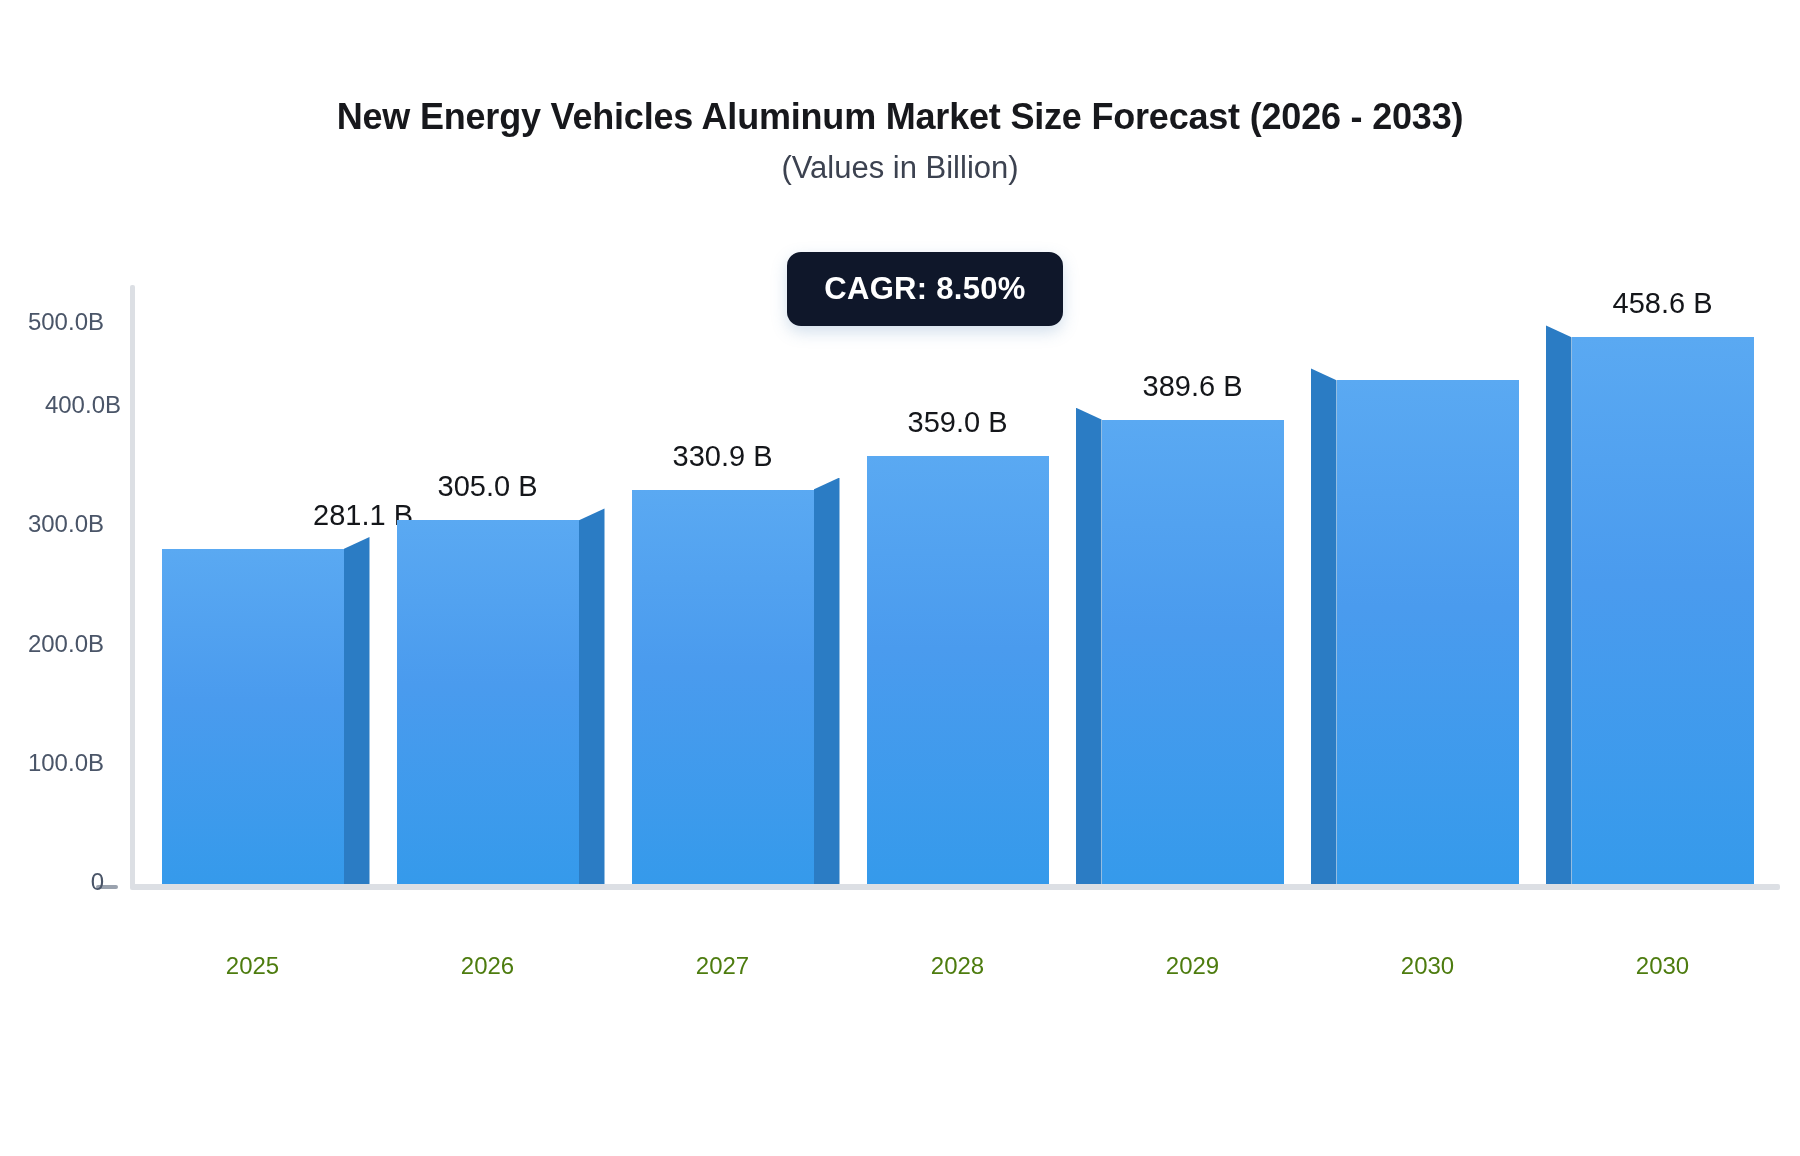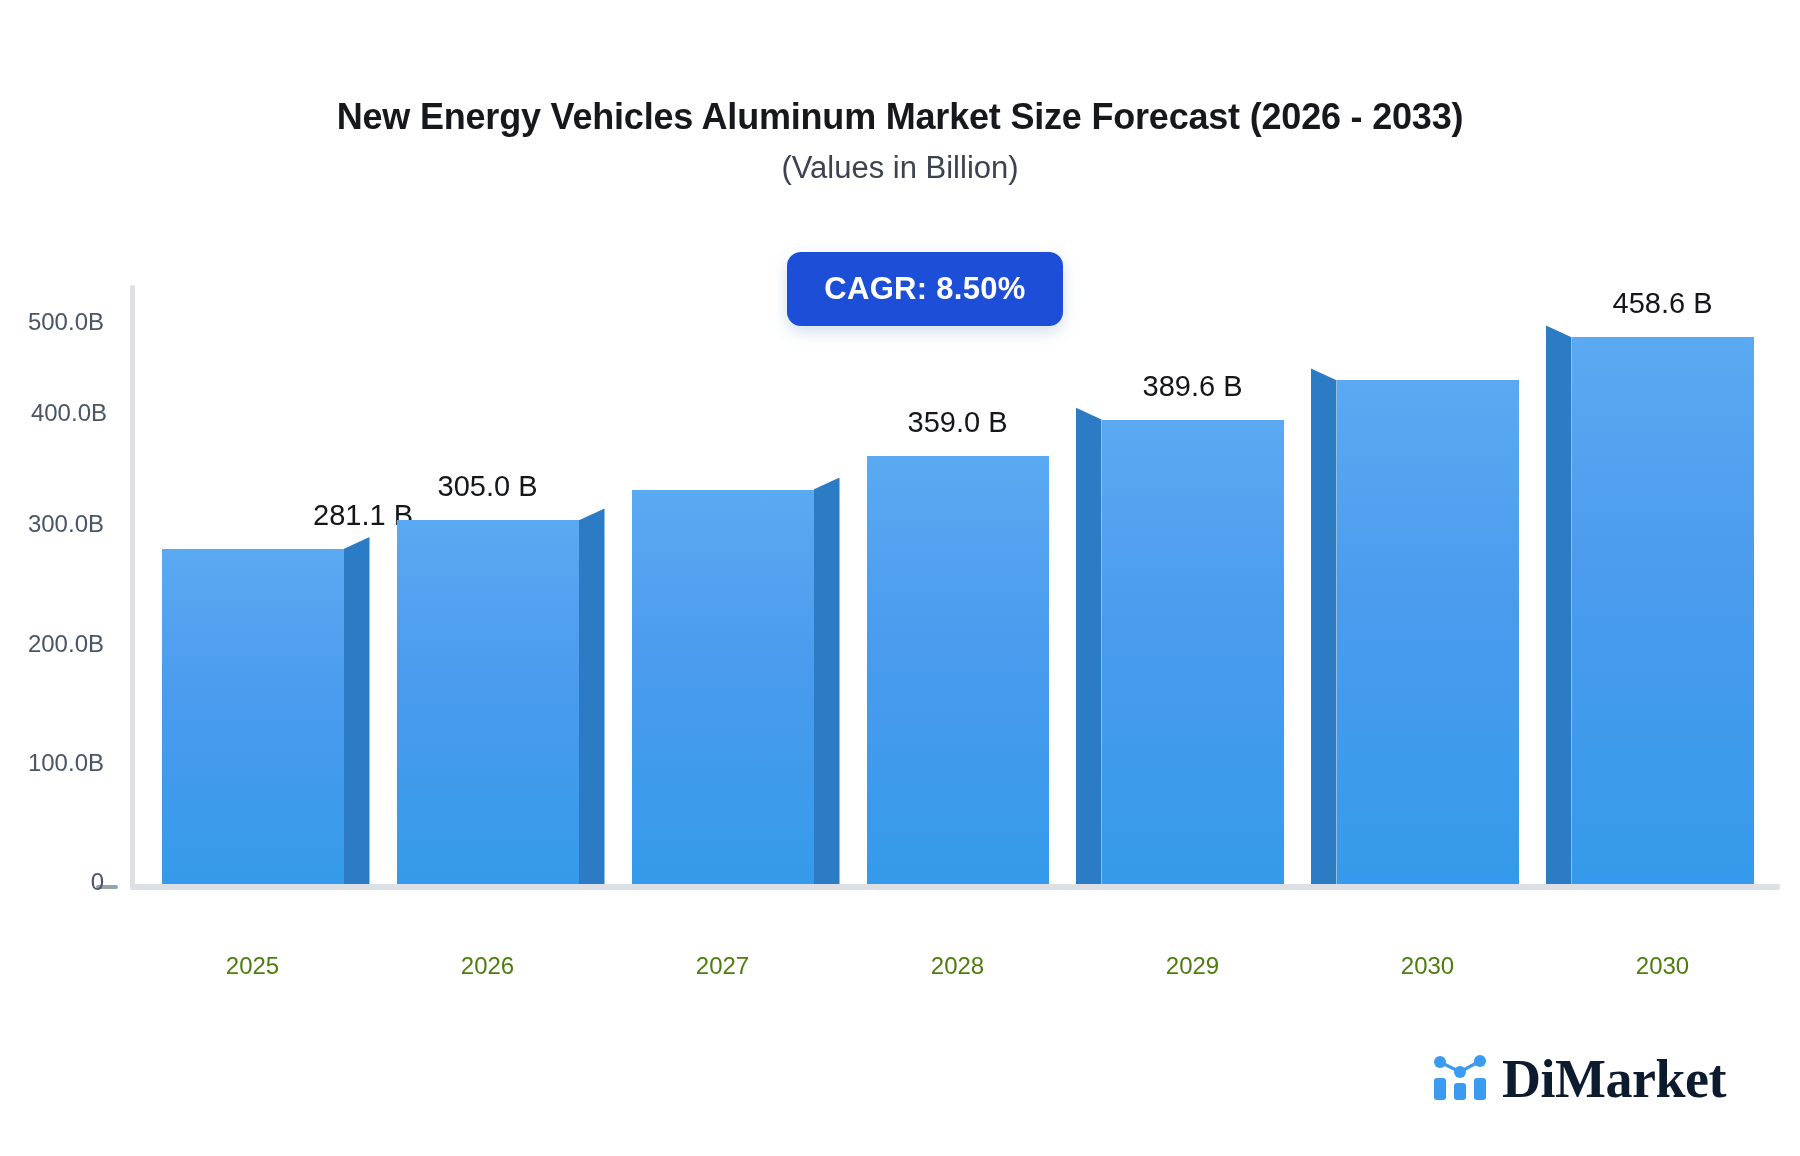--- a/index.html
+++ b/index.html
@@ -48,21 +48,21 @@
   }
 
   
   #cagr-badge {
     position: absolute;
     left: 787px;
     top: 252px;
     width: 276px;
     height: 74px;
     border-radius: 14px;
-    background: #1d4ed8;
+    background: #0f172a;
     box-shadow: 0 6px 16px rgba(80,130,180,0.26);
     display: flex;
     align-items: center;
     justify-content: center;
   }
   #cagr-badge .cagr-text {
     color: #ffffff;
     font-size: 31px;
     font-weight: bold;
     letter-spacing: 0.3px;
@@ -179,37 +179,38 @@
 
   <div id="plot">
     <div class="y-axis-line"></div>
     <div class="x-axis-line"></div>
     <div class="zero-tick"></div>
     <div id="y-ticks">
         <div class="y-tick-label" style="right: auto; left: 0px; width: 104px; top: 868px;">0</div>
         <div class="y-tick-label" style="right: auto; left: 0px; width: 104px; top: 748.8px;">100.0B</div>
         <div class="y-tick-label" style="right: auto; left: 0px; width: 104px; top: 629.6px;">200.0B</div>
         <div class="y-tick-label" style="right: auto; left: 0px; width: 104px; top: 510.4px;">300.0B</div>
-        <div class="y-tick-label" style="right: auto; left: 3px; width: 104px; top: 391.2px; margin-top: 8px;">400.0B</div>
+        <div class="y-tick-label" style="right: auto; left: 17px; width: 104px; top: 391.2px;">400.0B</div>
         <div class="y-tick-label" style="right: auto; left: 0px; width: 104px; top: 272px; margin-top: 36px;">500.0B</div>
       </div>
     <div id="bars">
         <div class="bar-group" style="left: 0px; top: 0px; width: 1800px; height: 1156px; position: absolute; pointer-events: none;">
           <div class="bar-side" style="position: absolute; bottom: auto; width: 26px; height: 347.071px; top: 536.929px; background: rgb(43, 124, 196); left: 343.5px; clip-path: polygon(0% 3.4575%, 100% 0%, 100% 100%, 0% 100%);"></div>
           <div class="bar-face" style="position: absolute; left: 161.5px; top: 548.929px; width: 182px; height: 335.071px;"></div>
           <div class="bar-label" style="left: 111px; width: 302px; top: 498.929px; text-align: right;">281.1 B</div>
         </div>
         <div class="bar-group" style="left: 0px; top: 0px; width: 1800px; height: 1156px; position: absolute; pointer-events: none;">
           <div class="bar-side" style="position: absolute; bottom: auto; width: 26px; height: 375.56px; top: 508.44px; background: rgb(43, 124, 196); left: 578.5px; clip-path: polygon(0% 3.19523%, 100% 0%, 100% 100%, 0% 100%);"></div>
           <div class="bar-face" style="position: absolute; left: 396.5px; top: 520.44px; width: 182px; height: 363.56px;"></div>
           <div class="bar-label" style="left: 336.5px; width: 302px; top: 470.44px;">305.0 B</div>
         </div>
         <div class="bar-group" style="left: 0px; top: 0px; width: 1800px; height: 1156px; position: absolute; pointer-events: none;">
           <div class="bar-side" style="position: absolute; bottom: auto; width: 26px; height: 406.433px; top: 477.567px; background: rgb(43, 124, 196); left: 813.5px; clip-path: polygon(0% 2.95252%, 100% 0%, 100% 100%, 0% 100%);"></div>
           <div class="bar-face" style="position: absolute; left: 631.5px; top: 489.567px; width: 182px; height: 394.433px;"></div>
+          <div class="bar-label" style="left: 571.5px; width: 302px; top: 439.567px;">330.9 B</div>
         </div>
         <div class="bar-group" style="left: 0px; top: 0px; width: 1800px; height: 1156px; position: absolute; pointer-events: none;">
           <div class="bar-face" style="position: absolute; left: 866.5px; top: 456.072px; width: 182px; height: 427.928px;"></div>
           <div class="bar-label" style="left: 806.5px; width: 302px; top: 406.072px;">359.0 B</div>
         </div>
         <div class="bar-group" style="left: 0px; top: 0px; width: 1800px; height: 1156px; position: absolute; pointer-events: none;">
           <div class="bar-side" style="position: absolute; bottom: auto; width: 26px; height: 476.403px; top: 407.597px; background: rgb(43, 124, 196); left: 1075.5px; clip-path: polygon(0% 0%, 100% 2.51887%, 100% 100%, 0% 100%);"></div>
           <div class="bar-face" style="position: absolute; left: 1101.5px; top: 419.597px; width: 182px; height: 464.403px;"></div>
           <div class="bar-label" style="left: 1041.5px; width: 302px; top: 369.597px;">389.6 B</div>
         </div>
@@ -227,28 +228,14 @@
         <div class="x-tick-label" style="left: 172.5px; width: 160px;">2025</div>
         <div class="x-tick-label" style="left: 407.5px; width: 160px;">2026</div>
         <div class="x-tick-label" style="left: 642.5px; width: 160px;">2027</div>
         <div class="x-tick-label" style="left: 877.5px; width: 160px;">2028</div>
         <div class="x-tick-label" style="left: 1112.5px; width: 160px;">2029</div>
         <div class="x-tick-label" style="left: 1347.5px; width: 160px;">2030</div>
         <div class="x-tick-label" style="left: 1582.5px; width: 160px;">2030</div>
       </div>
   </div>
 
-  <div id="logo">
-    <span>
-      <svg width="56" height="50" viewBox="0 0 56 50" aria-hidden="true">
-        <circle cx="8" cy="10" r="6" fill="#3b9bf0"></circle>
-        <circle cx="28" cy="20" r="6" fill="#3b9bf0"></circle>
-        <circle cx="48" cy="9" r="6" fill="#3b9bf0"></circle>
-        <path d="M8 10 L28 20 L48 9" stroke="#3b9bf0" stroke-width="3.2" fill="none"></path>
-        <rect x="2" y="26" width="12" height="22" rx="3" fill="#3b9bf0"></rect>
-        <rect x="22" y="31" width="12" height="17" rx="3" fill="#3b9bf0"></rect>
-        <rect x="42" y="26" width="12" height="22" rx="3" fill="#3b9bf0"></rect>
-      </svg>
-    </span>
-    <span class="logo-text">DiMarket</span>
-  </div>
 
 </div>
 
 </body></html>

